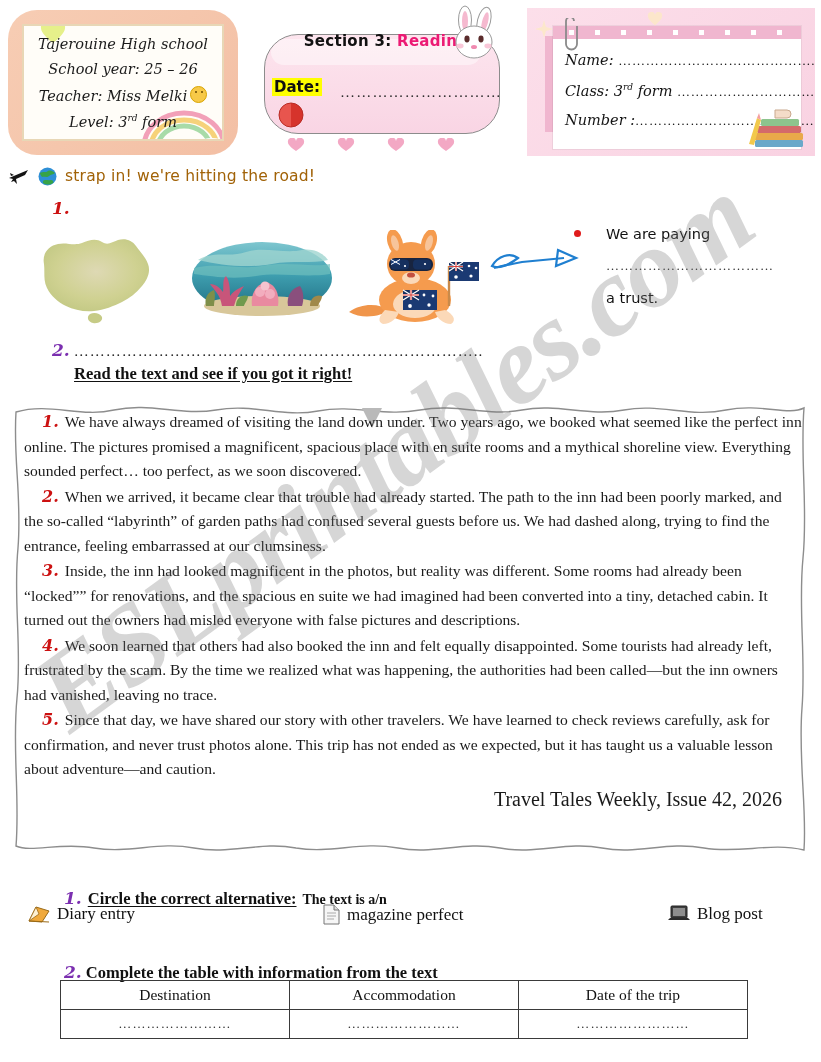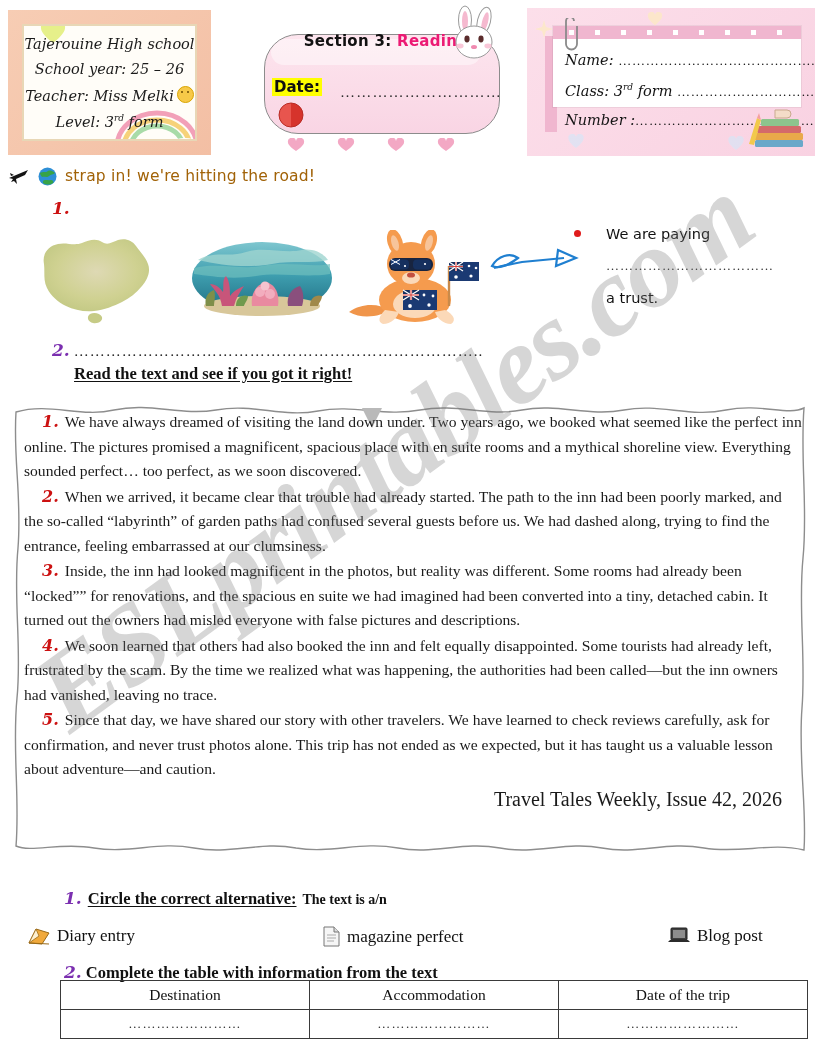--- a/index.html
+++ b/index.html
@@ -45,25 +45,26 @@
     position: absolute;
     left: 0; top: 4px;
     width: 821px;
     height: 156px;
   }
 
   
   .school-card {
     position: absolute;
     left: 8px; top: 6px;
-    width: 203px; height: 145px;
+    width: 230px; height: 145px;
     background: #f6c6ad;
     background: linear-gradient(135deg,#f7cdb4 0%, #f3bfa4 100%);
     padding: 14px;
     box-sizing: border-box;
+    border-radius: 29px;
   }
   .school-card-inner {
     width: 100%; height: 100%;
     background: #fffdf8;
     border: 2px solid #e8d7b6;
     box-sizing: border-box;
     padding: 5px 6px;
     display: flex;
     flex-direction: column;
     justify-content: space-around;
@@ -199,21 +200,21 @@
     background: linear-gradient(135deg,#fcdfea 0%, #f9d2e2 100%);
     overflow: hidden;
   }
   .name-card .bg-star {
     position: absolute;
     opacity: 0.55;
   }
   .name-sheet {
     position: absolute;
     left: 26px; top: 18px;
-    width: 248px; height: 81px;
+    width: 248px; height: 123px;
     background: #ffffff;
     box-shadow: 0 0 0 1px rgba(0,0,0,0.05);
   }
   .name-tab {
     position: absolute;
     left: 18px; top: 28px;
     width: 12px; height: 96px;
     background: #f0b6cf;
   }
   .sheet-topband {
@@ -408,21 +409,21 @@
     gap: 6px;
   }
   .bq1 .plain {
     font-family: "Liberation Serif", serif;
     font-weight: bold;
     font-size: 14px;
     color: #111;
   }
   .options {
     position: absolute;
-    left: 28px; top: 926px;
+    left: 28px; top: 904px;
     width: 770px;
     height: 30px;
   }
   .opt {
     position: absolute;
     display: flex;
     align-items: center;
     gap: 7px;
     font-family: "Liberation Serif", serif;
     font-size: 17px;
@@ -440,21 +441,21 @@
     gap: 4px;
   }
 
   .tablewrap {
     position: absolute;
     left: 60px; top: 980px;
     width: 700px;
   }
   table.answer-table {
     border-collapse: collapse;
-    width: 748px;
+    width: 688px;
     table-layout: fixed;
     border-radius: 21px;
   }
   table.answer-table th,
   table.answer-table td {
     border: 1px solid #3a3a3a;
     text-align: center;
     font-family: "Liberation Serif", serif;
     font-weight: normal;
     font-size: 15.5px;

